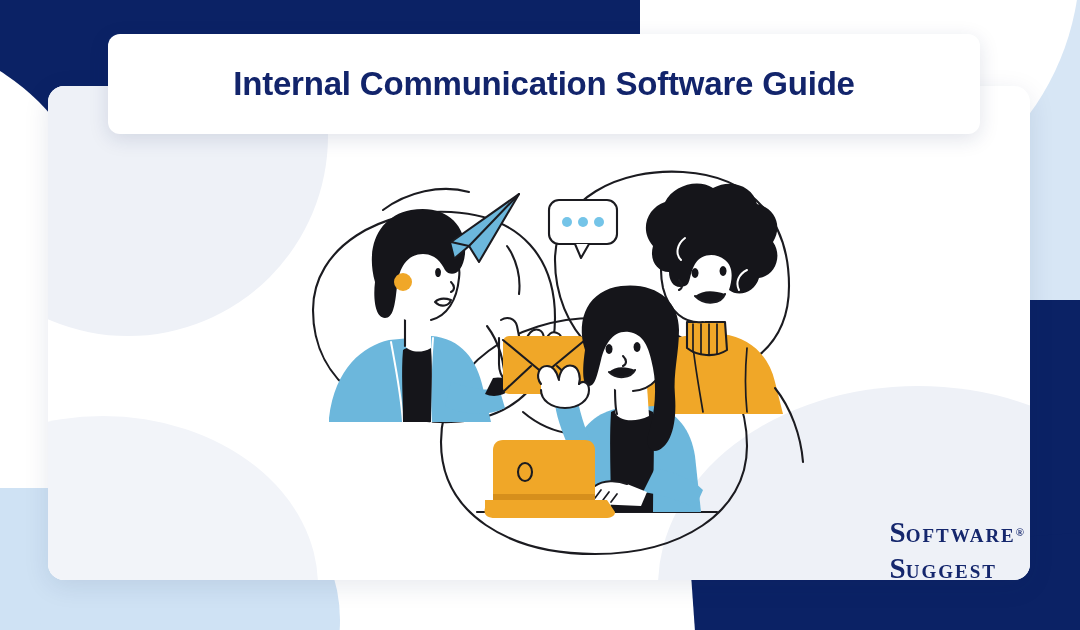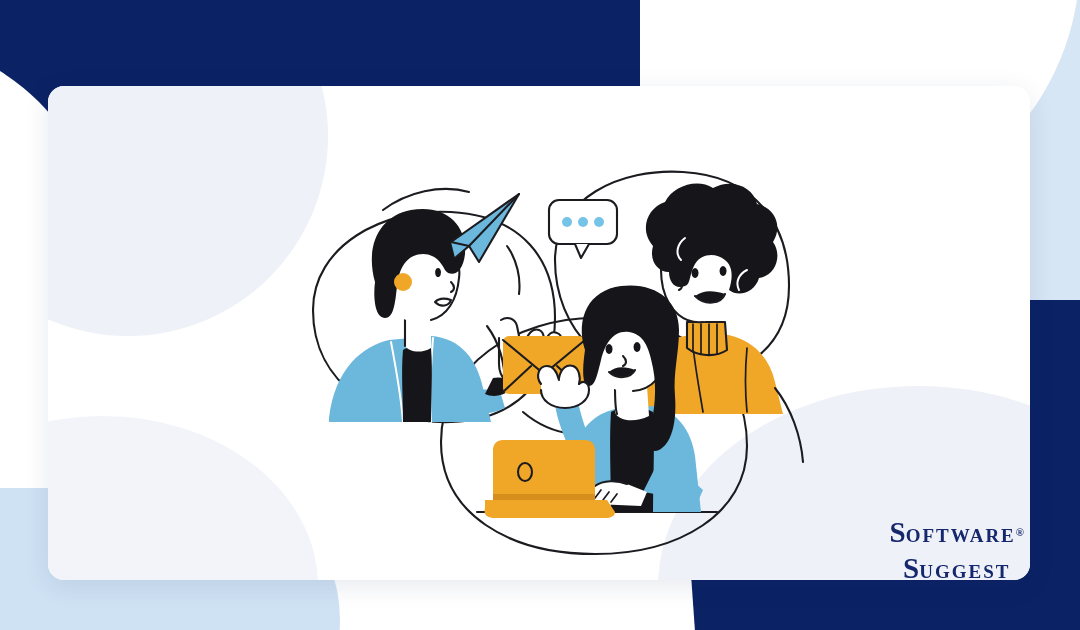--- a/index.html
+++ b/index.html
@@ -98,21 +98,21 @@
   
   .illus{position:absolute;left:255px;top:150px;width:560px;height:420px;z-index:30;}
   .illus svg{display:block;width:560px;height:420px;}
 
   
   .logo{
     position:absolute;right:56px;bottom:48px;z-index:50;
     color:#15276d;
     font-family:"Liberation Serif", serif;
     line-height:0.92;
-    text-align:center;
+    text-align:left;
   }
   .logo-row{display:block;white-space:nowrap;}
   .logo-cap{font-size:29px;font-weight:bold;}
   .logo-rest{font-size:19px;font-weight:bold;letter-spacing:2.0px;}
   .logo-reg{font-size:11px;vertical-align:super;font-weight:bold;}
   .logo-row2{display:block;white-space:nowrap;margin-top:10px;}
 </style>
 </head>
 <body>
 
@@ -128,20 +128,23 @@
     <div class="navy-bottomright2"></div>
     <div class="navy-bottomright"></div>
   </div>
 
   <div class="card">
     <div class="card-blob-tl"></div>
     <div class="card-blob-bl"></div>
     <div class="card-blob-br"></div>
   </div>
 
+  <div class="title-card">
+    <div class="title-text">Internal Communication Software Guide</div>
+  </div>
 
   <div class="illus">
     <svg viewBox="0 0 560 420" xmlns="http://www.w3.org/2000/svg">
       <defs>
         <style>
           .ln{fill:none;stroke:#1b1b20;stroke-width:2.1;stroke-linecap:round;stroke-linejoin:round;}
           .lnT{fill:none;stroke:#1b1b20;stroke-width:1.7;stroke-linecap:round;stroke-linejoin:round;}
           .blk{fill:#15151a;}
           .blu{fill:#6cb7dc;}
           .ylw{fill:#f0a728;}

